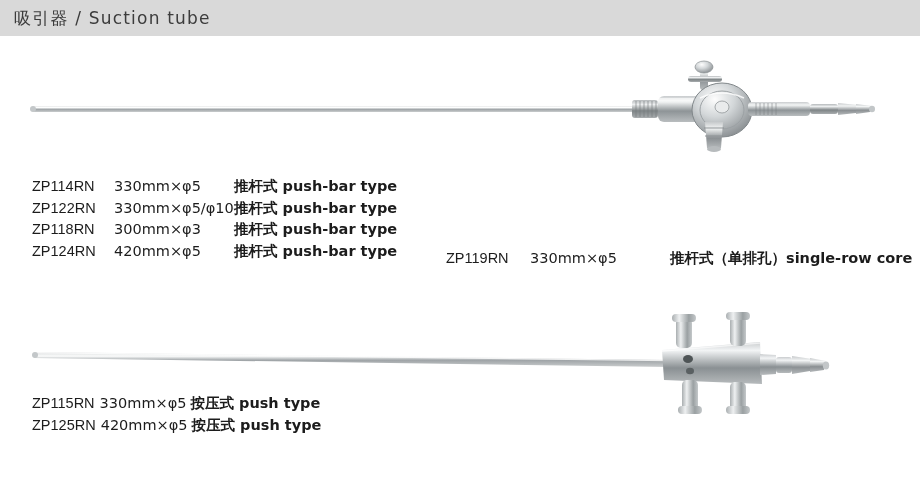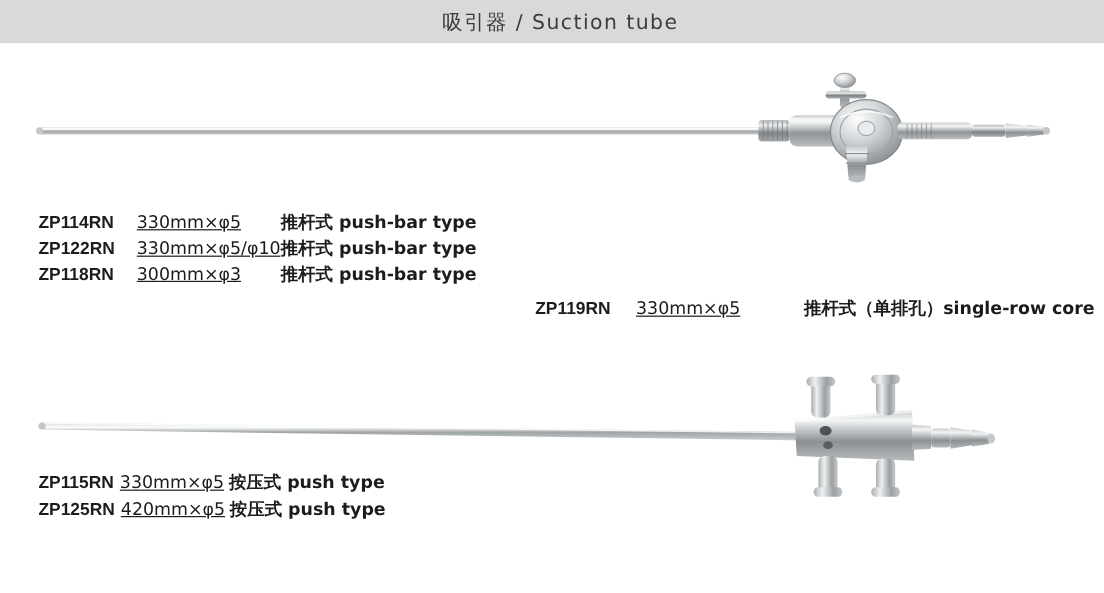--- a/index.html
+++ b/index.html
@@ -18,21 +18,20 @@
   
   .header-bar {
     position: absolute;
     left: 0;
     top: 0;
     width: 920px;
     height: 36px;
     background: #d9d9d9;
     display: flex;
     align-items: center;
-    justify-content: center;
   }
   .header-title {
     padding-left: 14px;
     font-size: 17px;
     letter-spacing: 1.2px;
     color: #3c3c3c;
     font-family: "DejaVu Sans", "Liberation Sans", sans-serif;
   }
 
   
@@ -58,26 +57,25 @@
     font-size: 14.5px;
     color: #1c1c1c;
     line-height: 21.5px;
     white-space: nowrap;
   }
   .spec-row {
     height: 21.5px;
     display: block;
   }
   .code {
-    font-weight: bold;
+    font-weight: normal;
     font-family: "Liberation Sans", sans-serif;
   }
   .dim {
     font-family: "DejaVu Sans", "Liberation Sans", sans-serif;
-    text-decoration: underline;
   }
   .type {
     font-family: "DejaVu Sans", "Liberation Sans", sans-serif;
   }
   
   .col-code { display: inline-block; width: 82px; }
   .col-dim  { display: inline-block; width: 120px; }
   .col-type { display: inline-block; font-weight: bold; }
 
   #spec-left-top  { left: 32px; top: 176px; }
@@ -184,20 +182,23 @@
 <div class="spec-block" id="spec-left-top">
   <div class="spec-row">
     <span class="code col-code">ZP114RN</span><span class="dim col-dim">330mm×φ5</span><span class="type col-type">推杆式 push-bar type</span>
   </div>
   <div class="spec-row">
     <span class="code col-code">ZP122RN</span><span class="dim col-dim">330mm×φ5/φ10</span><span class="type col-type">推杆式 push-bar type</span>
   </div>
   <div class="spec-row">
     <span class="code col-code">ZP118RN</span><span class="dim col-dim">300mm×φ3</span><span class="type col-type">推杆式 push-bar type</span>
   </div>
+  <div class="spec-row">
+    <span class="code col-code">ZP124RN</span><span class="dim col-dim">420mm×φ5</span><span class="type col-type">推杆式 push-bar type</span>
+  </div>
 </div>
 
 <div class="spec-block" id="spec-right-top">
   <div class="spec-row">
     <span class="code col-code wide-code">ZP119RN</span><span class="dim col-dim wide-dim">330mm×φ5</span><span class="type col-type">推杆式（单排孔）single-row core</span>
   </div>
 </div>
 
 <div class="illustration" id="illus-bottom">
   <svg width="920" height="110" viewBox="0 0 920 110" xmlns="http://www.w3.org/2000/svg">

